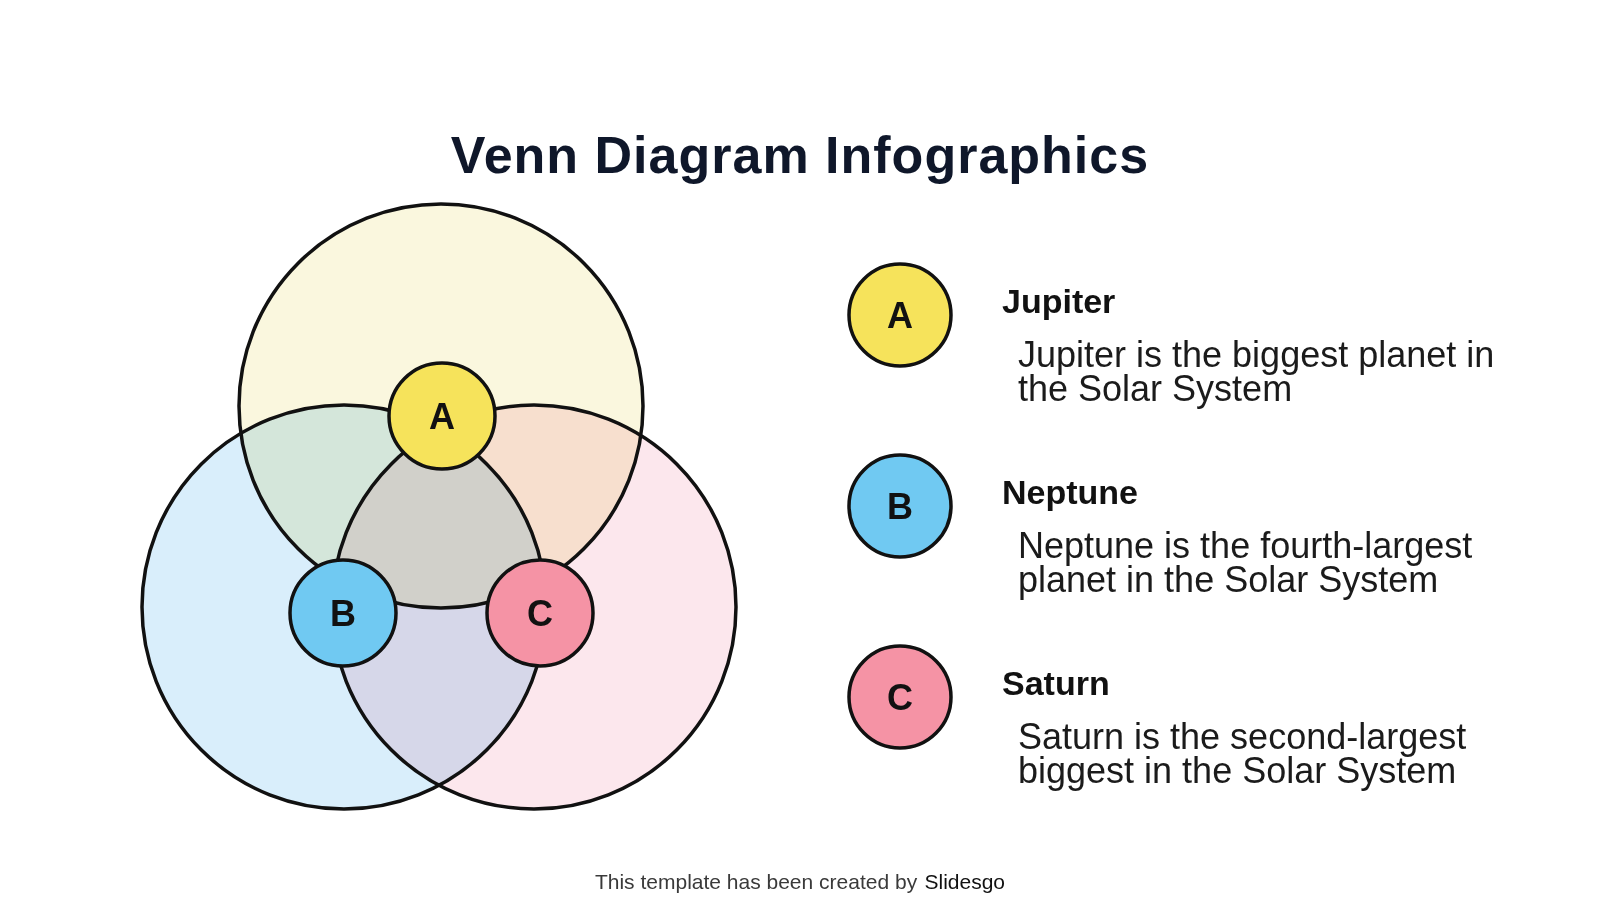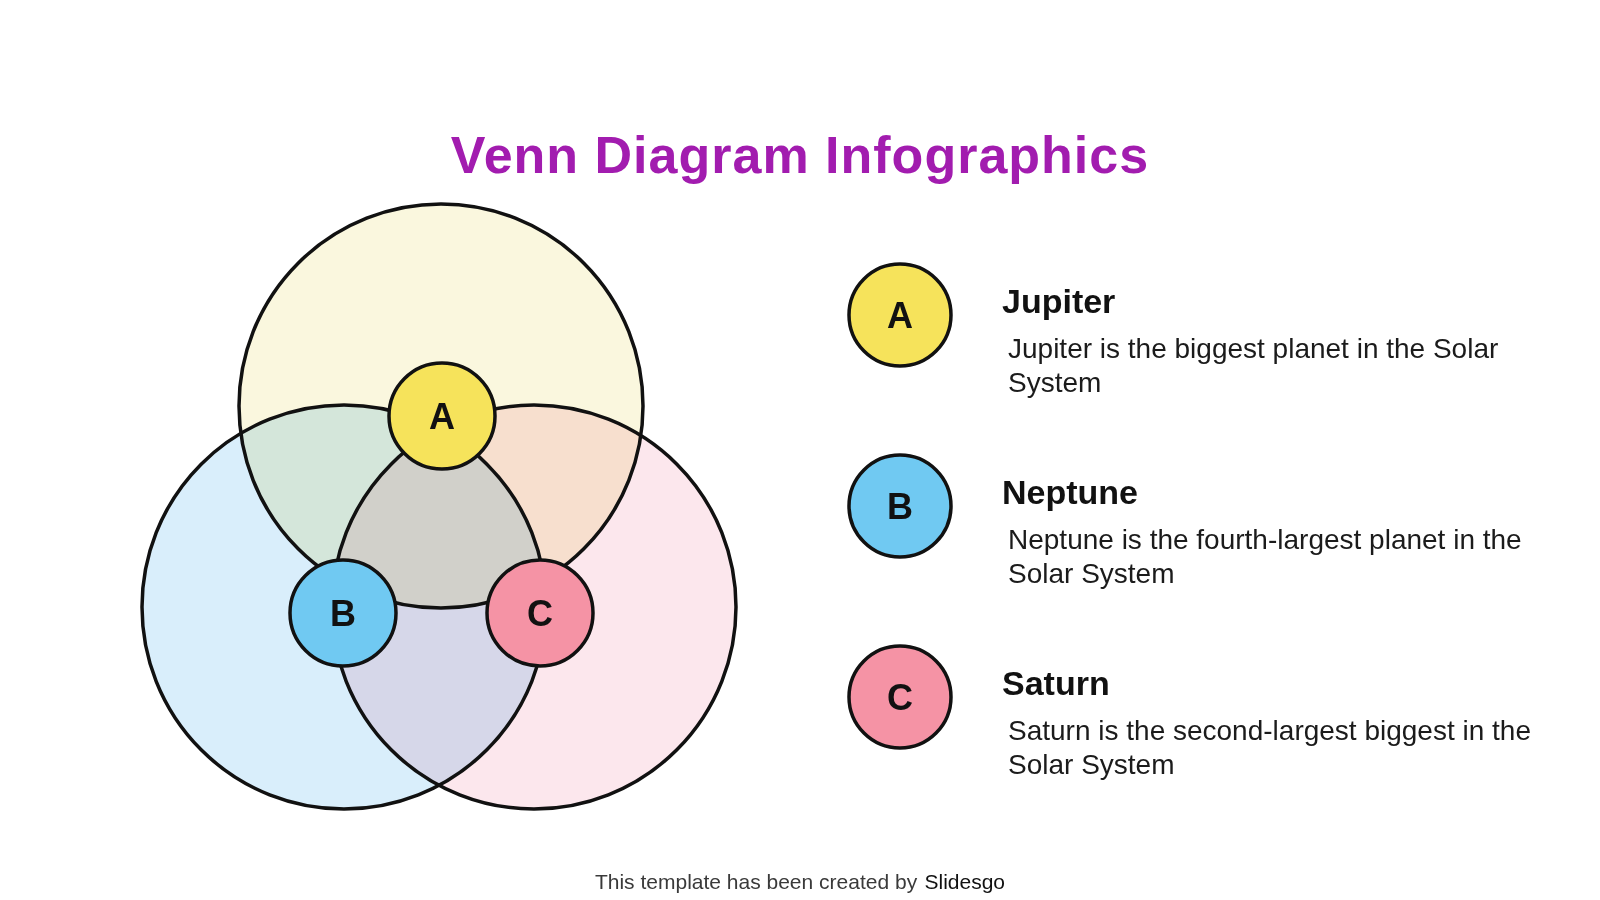--- a/index.html
+++ b/index.html
@@ -16,21 +16,21 @@
   
   .page-title {
     position: absolute;
     top: 90px;
     left: 0;
     width: 100%;
     text-align: center;
     font-size: 52px;
     font-weight: bold;
     letter-spacing: 1px;
-    color: #a21caf;
+    color: #0f172a;
   }
 
   
   .venn-wrap {
     position: absolute;
     left: 110px;
     top: 190px;
     width: 660px;
     height: 650px;
   }
@@ -58,22 +58,22 @@
   .legend-badge { flex: 0 0 auto; }
   .legend-text { width: 545px; padding-top: 4px; }
   .legend-title {
     margin: 16px 0 10px 0;
     font-size: 34px;
     line-height: 41px;
     font-weight: bold;
     color: #111111;
   }
   .legend-desc {
-    margin: 6px;
-    font-size: 28px;
+    margin: 16px;
+    font-size: 36px;
     line-height: 34px;
     font-weight: normal;
     color: #1b1b1b;
   }
 
   
   .footer {
     position: absolute;
     top: 870px;
     left: 0;

